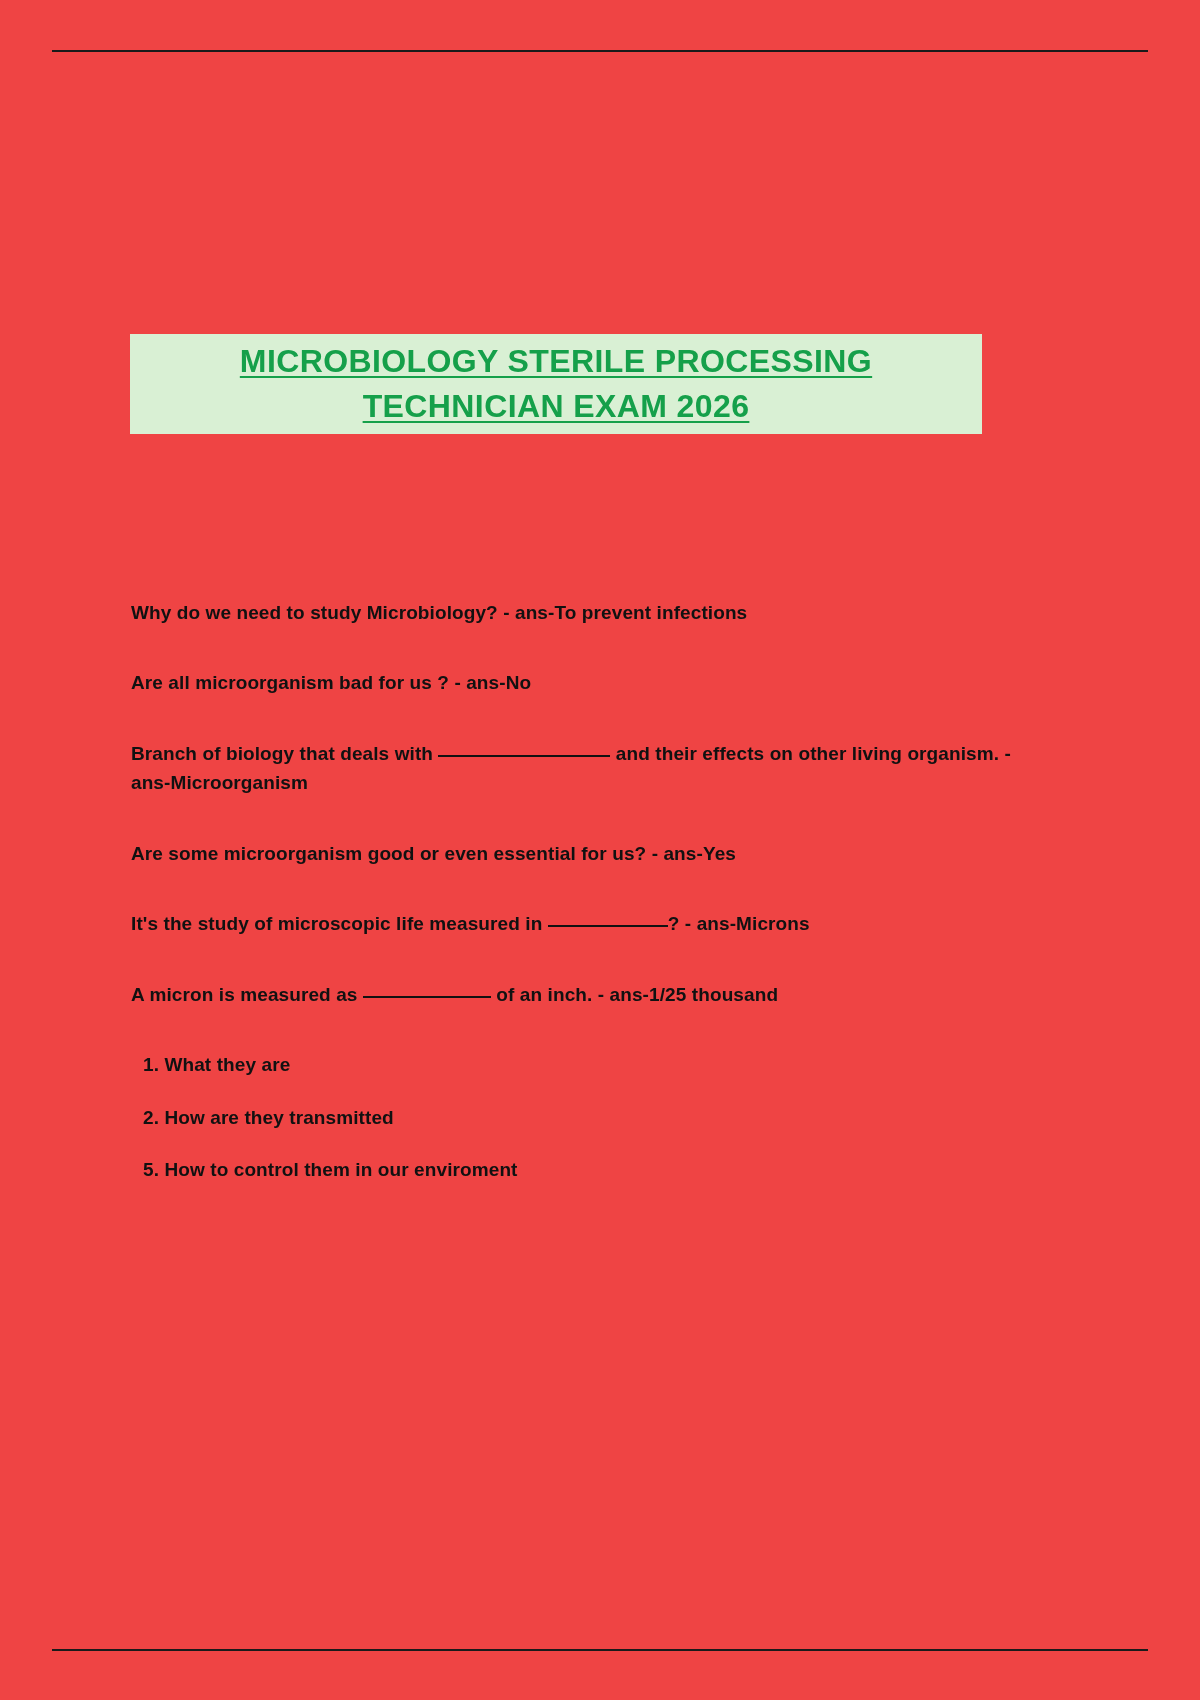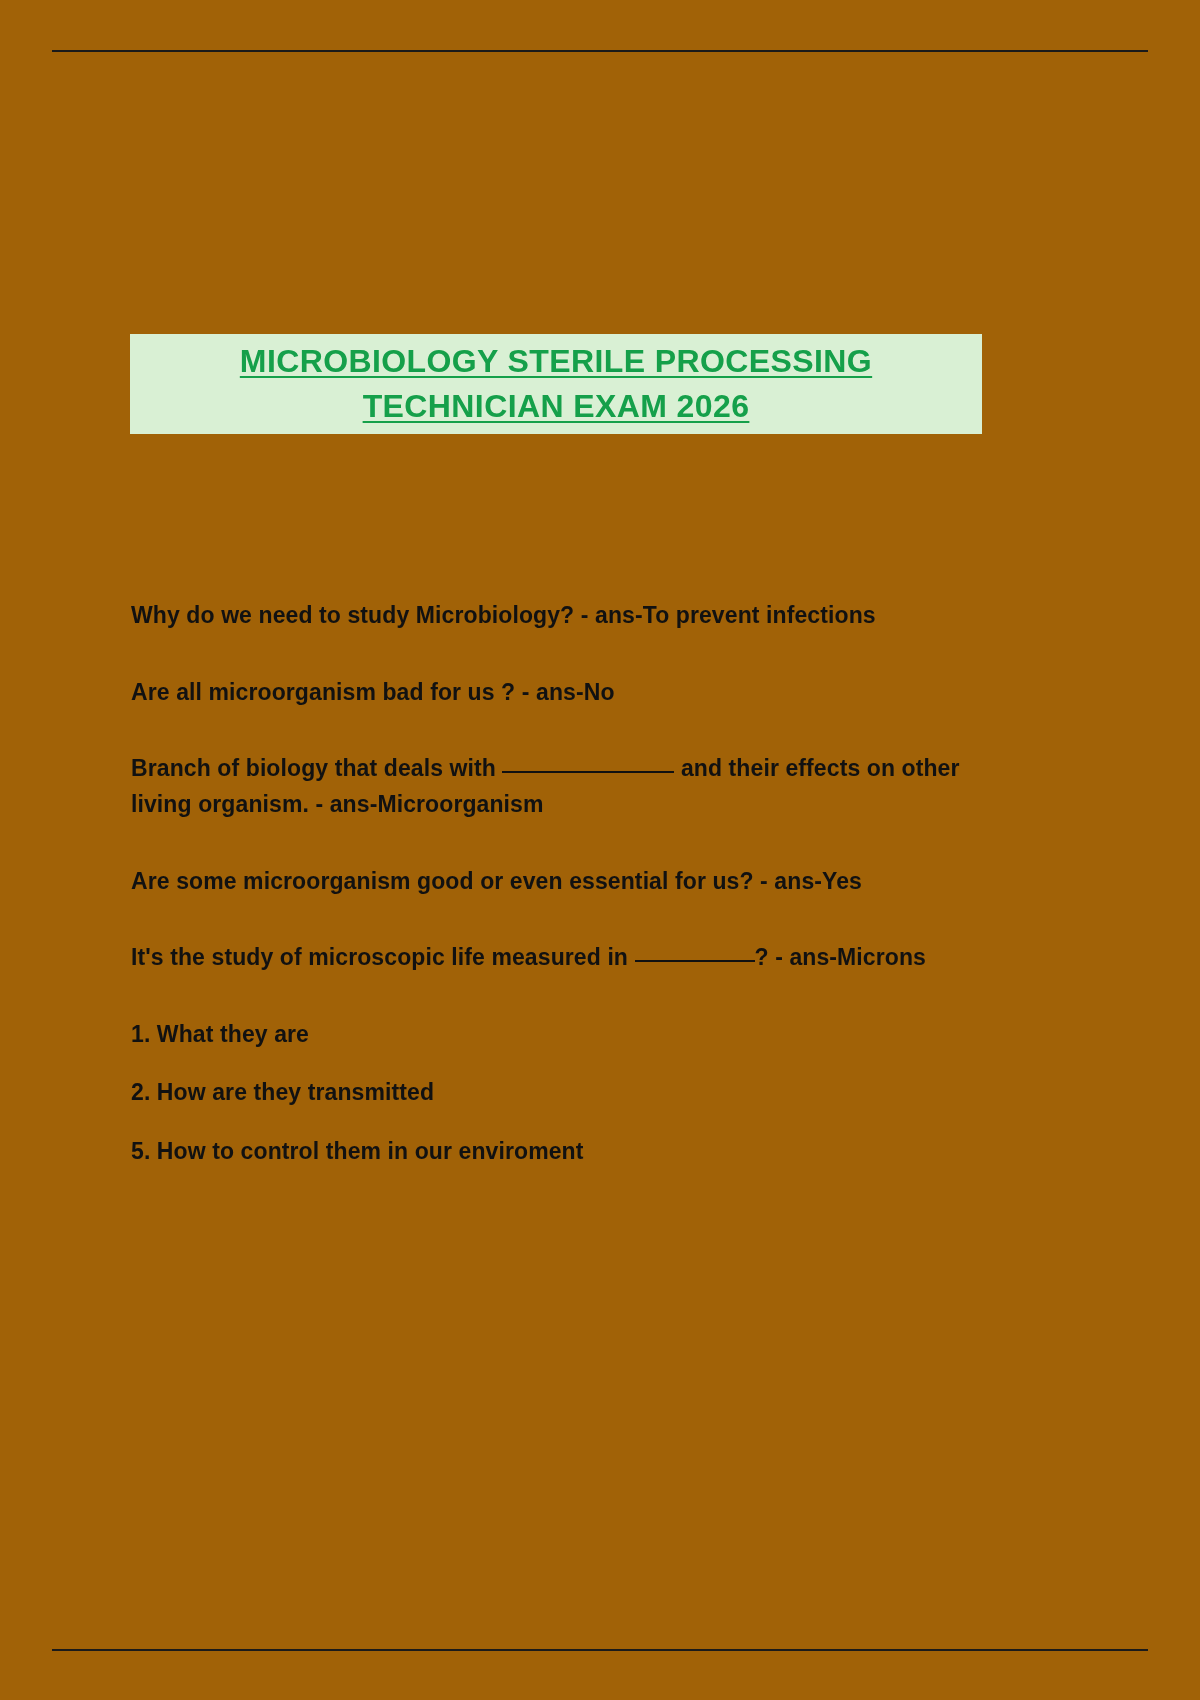--- a/index.html
+++ b/index.html
@@ -11,21 +11,21 @@
     width: 1200px;
     height: 1700px;
     font-family: "Liberation Sans", sans-serif;
     position: relative;
     overflow: hidden;
   }
 
   .page {
     position: absolute;
     inset: 0;
-    background: #a16207;
+    background: #ef4444;
     padding-left: 8px;
   }
 
   
   .rule {
     position: absolute;
     left: 52px;
     right: 52px;
     height: 2px;
     background: #1a1a1a;
@@ -58,21 +58,21 @@
     white-space: nowrap;
   }
 
   
   .body-text {
     position: absolute;
     left: 131px;
     top: 598px;
     width: 880px;
     color: #111111;
-    font-size: 23px;
+    font-size: 19px;
     font-weight: 700;
     line-height: 1.55;
     letter-spacing: 0.1px;
   }
 
   .qa-block {
     margin-bottom: 41px;
   }
   .qa-block:last-child { margin-bottom: 0; }
 
@@ -87,20 +87,21 @@
     vertical-align: baseline;
     position: relative;
     top: -3px;
   }
   .blank-lg { width: 172px; }
   .blank-md { width: 128px; }
   .blank-sm { width: 120px; }
 
   .list-block {
     margin-top: 22px;
+    margin-left: 12px;
   }
   .list-item {
     margin: 0 0 23px 0;
   }
   .list-item:last-child { margin-bottom: 0; }
 </style>
 </head>
 <body>
 
 <div class="page">
@@ -127,20 +128,23 @@
     </div>
 
     <div class="qa-block">
       <p class="qa-line">Are some microorganism good or even essential for us? - ans-Yes</p>
     </div>
 
     <div class="qa-block">
       <p class="qa-line"><span>It's the study of microscopic life measured in </span><span class="blank blank-sm"></span><span>? - ans-Microns</span></p>
     </div>
 
+    <div class="qa-block">
+      <p class="qa-line"><span>A micron is measured as </span><span class="blank blank-md"></span><span> of an inch. - ans-1/25 thousand</span></p>
+    </div>
 
     <div class="qa-block">
 
       <div class="list-block">
         <p class="list-item">1. What they are</p>
         <p class="list-item">2. How are they transmitted</p>
         <p class="list-item">5. How to control them in our enviroment</p>
       </div>
     </div>
 

